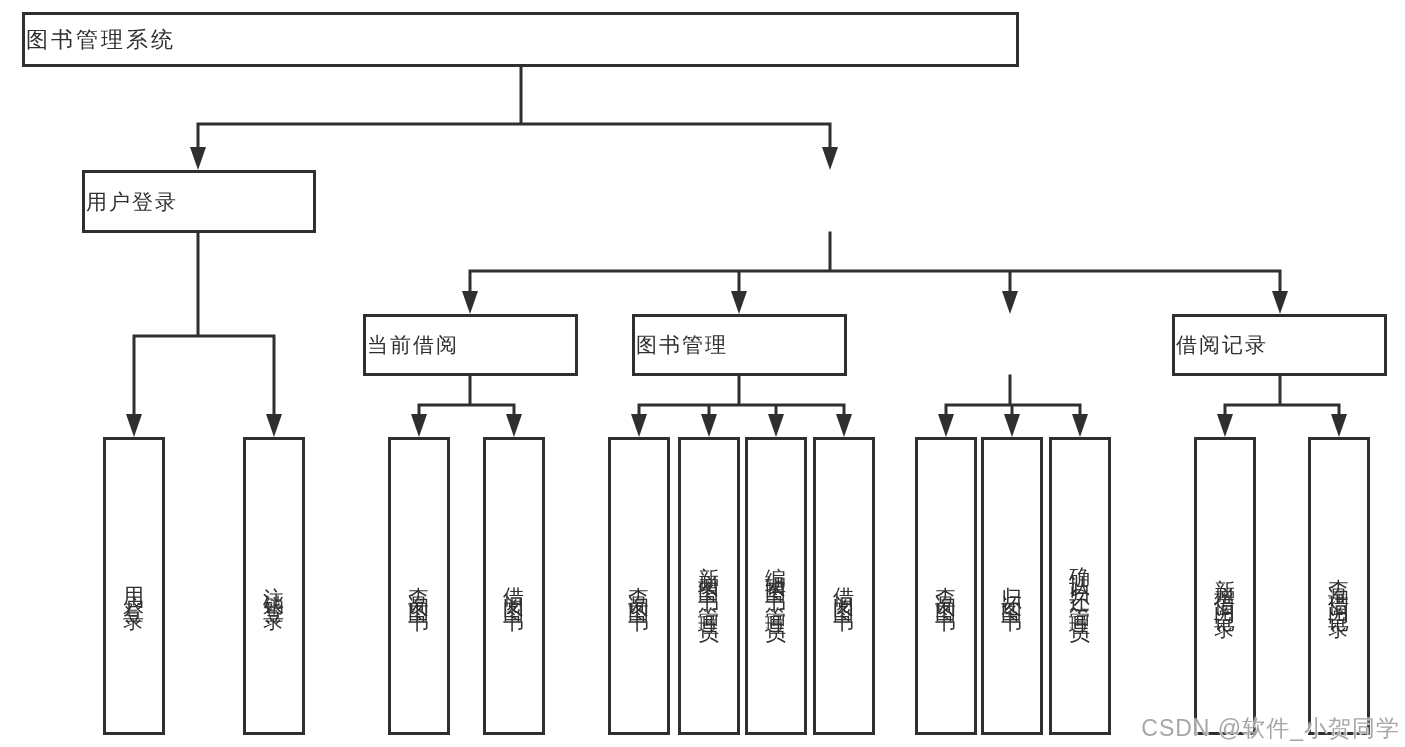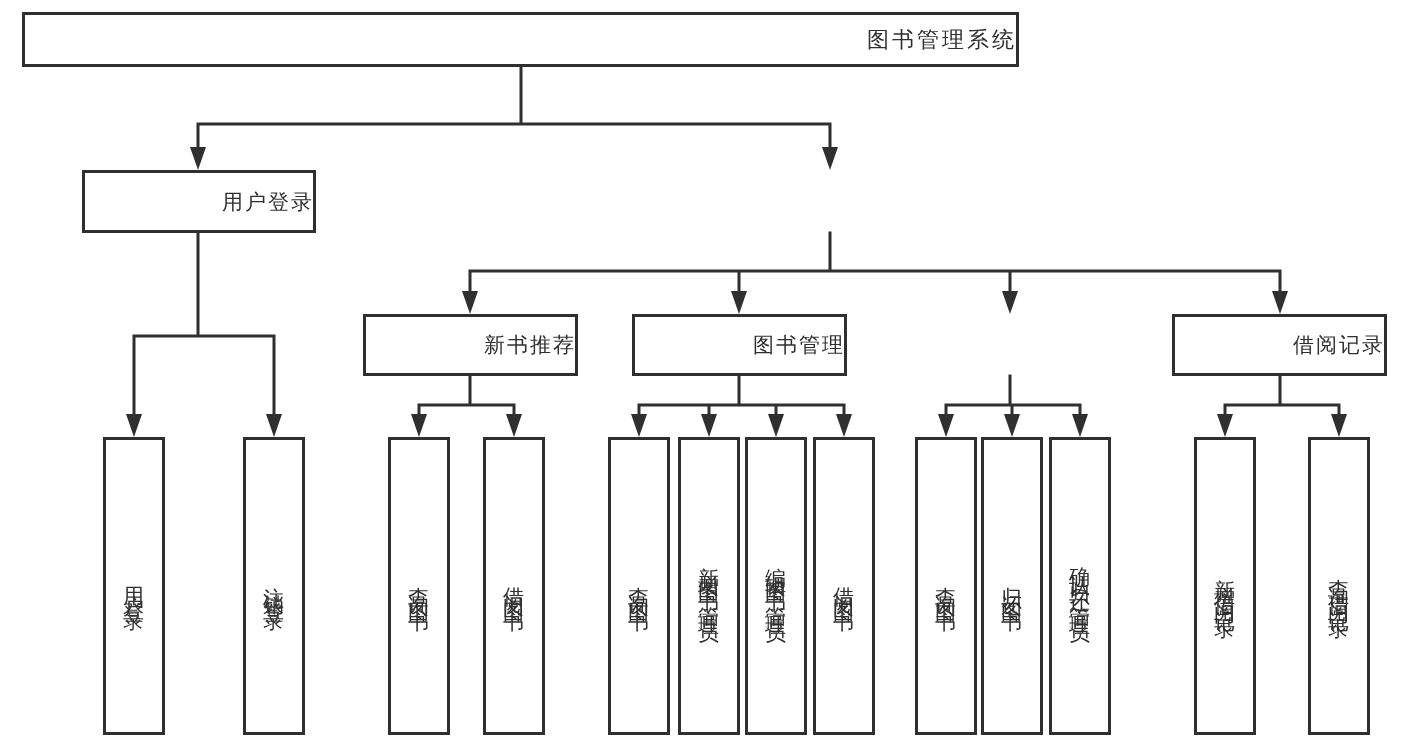--- a/index.html
+++ b/index.html
@@ -9,21 +9,21 @@
   .canvas{
     position:relative; width:1405px; height:747px; background:#fff;
     font-family:"Liberation Sans","DejaVu Sans",sans-serif; color:var(--text);
     overflow:hidden;
   }
   svg.connectors{position:absolute;left:0;top:0;width:1405px;height:747px;}
   svg.connectors path{stroke:var(--line);stroke-width:3;fill:none;stroke-linecap:square;}
   svg.connectors polygon{fill:var(--line);stroke:none;}
   .node{
     position:absolute; box-sizing:border-box; border:3px solid var(--border);
-    background:var(--fill); display:flex; align-items:center; justify-content:flex-end;
+    background:var(--fill); display:flex; align-items:center; justify-content:flex-start;
     font-size:21px; letter-spacing:2px; white-space:nowrap;
   }
   .node .lbl{transform:translateX(1px);}
   
   .b-root {left:22px;  top:12px;  width:997px; height:55px; font-size:22px; letter-spacing:3px;}
   .b-login{left:82px;  top:170px; width:234px; height:63px;}
   .b-mgmt {left:712px; top:170px; width:236px; height:63px;}
   .b-new  {left:363px; top:314px; width:215px; height:62px;}
   .b-bor  {left:632px; top:314px; width:215px; height:62px;}
   .b-cur  {left:903px; top:314px; width:215px; height:62px;}
@@ -93,21 +93,21 @@
 
   <div class="node b-root">
     <span class="lbl">图书管理系统</span>
   </div>
 
   <div class="node b-login">
     <span class="lbl">用户登录</span>
   </div>
 
   <div class="node b-new">
-    <span class="lbl">新书推荐</span>
+    <span class="lbl">当前借阅</span>
   </div>
   <div class="node b-bor">
     <span class="lbl">图书管理</span>
   </div>
   <div class="node b-rec">
     <span class="lbl">借阅记录</span>
   </div>
 
   <div class="leaf lf1">
     <span class="vtext">用户登录</span>
@@ -146,13 +146,14 @@
     <span class="vtext">确认归还（管理员）</span>
   </div>
 
   <div class="leaf lf12">
     <span class="vtext">新增借阅记录</span>
   </div>
   <div class="leaf lf13">
     <span class="vtext">查询借阅记录</span>
   </div>
 
+  <div class="watermark">CSDN @软件_小贺同学</div>
 </div>
 
 </body></html>

